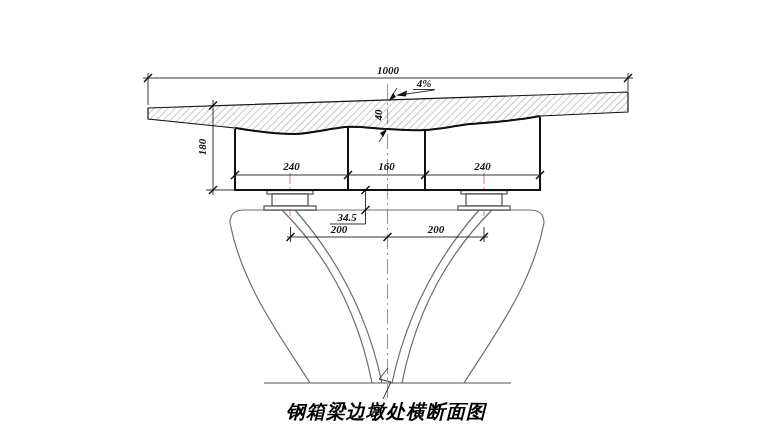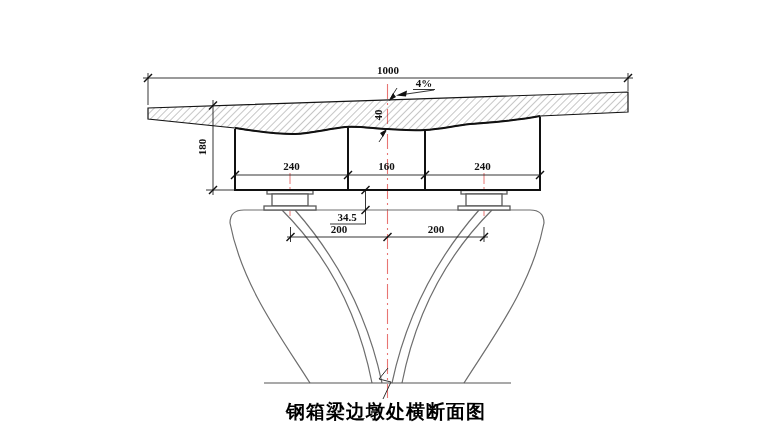--- a/index.html
+++ b/index.html
@@ -1,17 +1,17 @@
 <!DOCTYPE html>
 <html><head>
 <meta charset="utf-8">
 <style>
   html,body{margin:0;padding:0;background:#ffffff;}
   #stage{position:relative;width:760px;height:431px;background:#ffffff;overflow:hidden;
-         font-family:"Liberation Serif","DejaVu Serif",serif;}
+         font-family:"Liberation Serif","DejaVu Serif",serif;font-style:italic;}
   svg text{font-family:"Liberation Serif","DejaVu Serif",serif;}
   .dim{font-size:11px;font-weight:700;fill:#111;}
   .dim-v{font-size:11px;font-weight:700;fill:#111;}
   .slope{font-size:11px;font-weight:700;fill:#111;}
   .drawing-title{font-size:19px;font-weight:700;fill:#000;letter-spacing:1px;}
 </style>
 </head>
 <body>
 
 <div id="stage">

